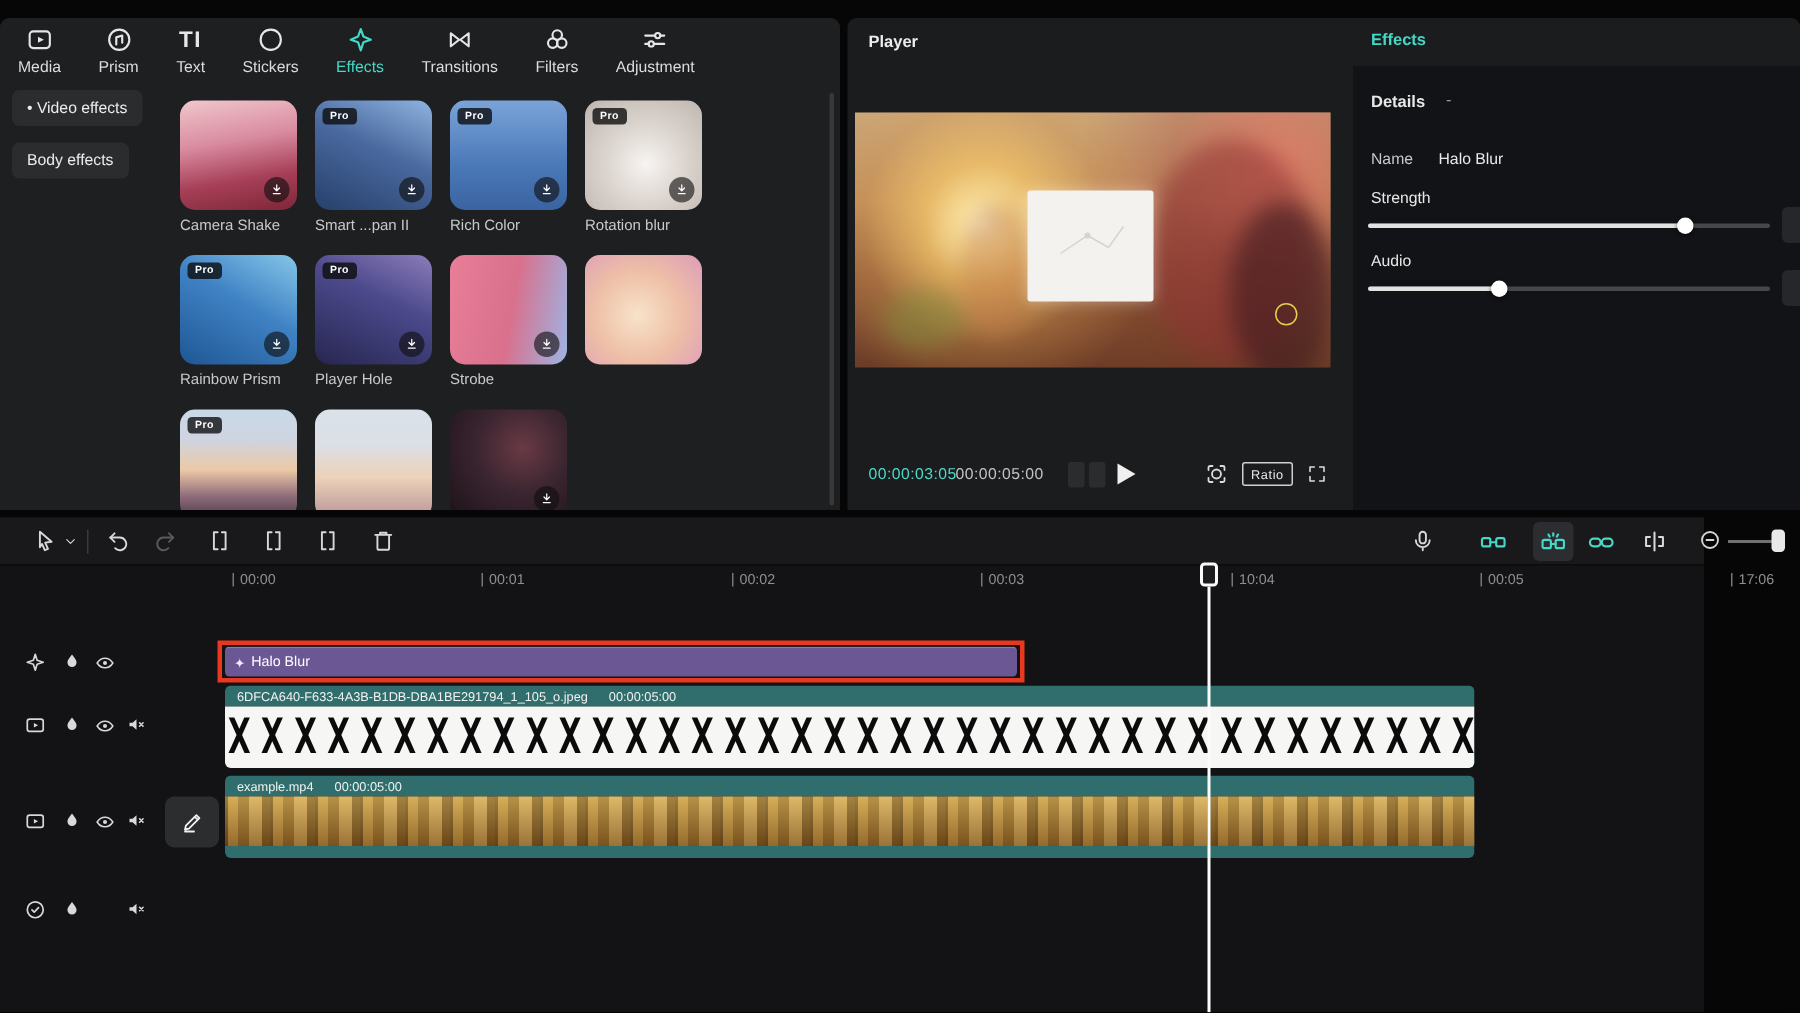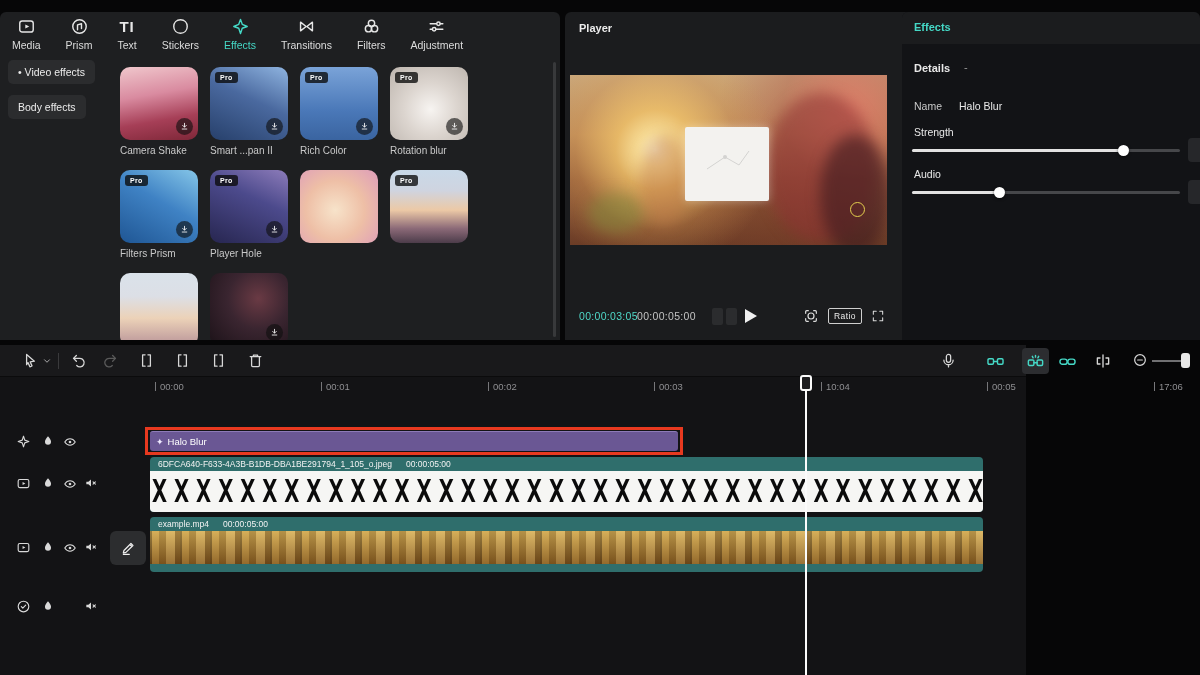--- a/index.html
+++ b/index.html
@@ -79,21 +79,21 @@
   #fx-head { position:absolute; left:0; top:0; width:100%; height:32px; background:#1b1c1e; border-radius:6px 6px 0 0; }
   #fx-title { position:absolute; left:12px; top:9px; font-size:11px; font-weight:700; color:#45d8c6; }
   .fx-row-label { position:absolute; color:#e8e8e8; font-size:11px; }
   .slider { position:absolute; left:10px; width:268px; height:3px; background:#46474a; border-radius:2px; }
   .slider .fill { position:relative; height:3px; background:#e2e2e2; border-radius:2px; }
   .slider .knob { position:absolute; right:-5px; top:-4.5px; width:11px; height:11px; background:#fff; border-radius:50%;
                   box-shadow:0 1px 3px rgba(0,0,0,.6); }
   .valbox { position:absolute; left:286px; width:12px; height:24px; background:#26272a; border-radius:4px 0 0 4px; }
 
   
-  #timeline { position:absolute; left:0; top:345px; width:1026px; height:330px; background:#131315; }
+  #timeline { position:absolute; left:0; top:345px; width:1136px; height:330px; background:#131315; }
   #tl-toolbar { position:absolute; left:0; top:0; width:100%; height:32px; background:#19191b; border-bottom:1px solid #0b0b0c; }
   .tbtn { position:absolute; top:7px; color:#d8d8d8; cursor:pointer; }
   .tbtn.dim { color:#5a5a5a; }
   .tbtn.teal { color:#45d8c6; }
   .tdivider { position:absolute; left:58px; top:8px; width:1px; height:16px; background:#3a3a3c; }
   #magnet-box { position:absolute; left:1022px; top:3px; width:27px; height:26px; background:#2c2d30; border-radius:4px; }
   #zoom-slider { position:absolute; left:1152px; top:15px; width:36px; height:2px; background:#707072; }
   #zoom-knob { position:absolute; left:1181px; top:8px; width:9px; height:15px; background:#e8e8e8; border-radius:3px; }
 
   #ruler { position:absolute; left:0; top:32px; width:100%; height:21px; }
@@ -365,32 +365,42 @@
         </div>
       <div class="card">
           <div class="thumb g5">
             <span class="pro">Pro</span>
             <span class="dl">
               <svg class="ic" width="11" height="11" stroke-width="2.4">
                 <use href="#i-dl"></use>
               </svg>
             </span>
           </div>
-          <div class="card-label">Filters Prism</div>
+          <div class="card-label">Rainbow Prism</div>
         </div>
       <div class="card">
           <div class="thumb g6">
             <span class="pro">Pro</span>
             <span class="dl">
               <svg class="ic" width="11" height="11" stroke-width="2.4">
                 <use href="#i-dl"></use>
               </svg>
             </span>
           </div>
           <div class="card-label">Player Hole</div>
+        </div>
+      <div class="card">
+          <div class="thumb g7">
+            <span class="dl">
+              <svg class="ic" width="11" height="11" stroke-width="2.4">
+                <use href="#i-dl"></use>
+              </svg>
+            </span>
+          </div>
+          <div class="card-label">Strobe</div>
         </div>
       <div class="card">
           <div class="thumb g8"></div>
           <div class="card-label"></div>
         </div>
       <div class="card">
           <div class="thumb g9">
             <span class="pro">Pro</span>
           </div>
           <div class="card-label"></div>

